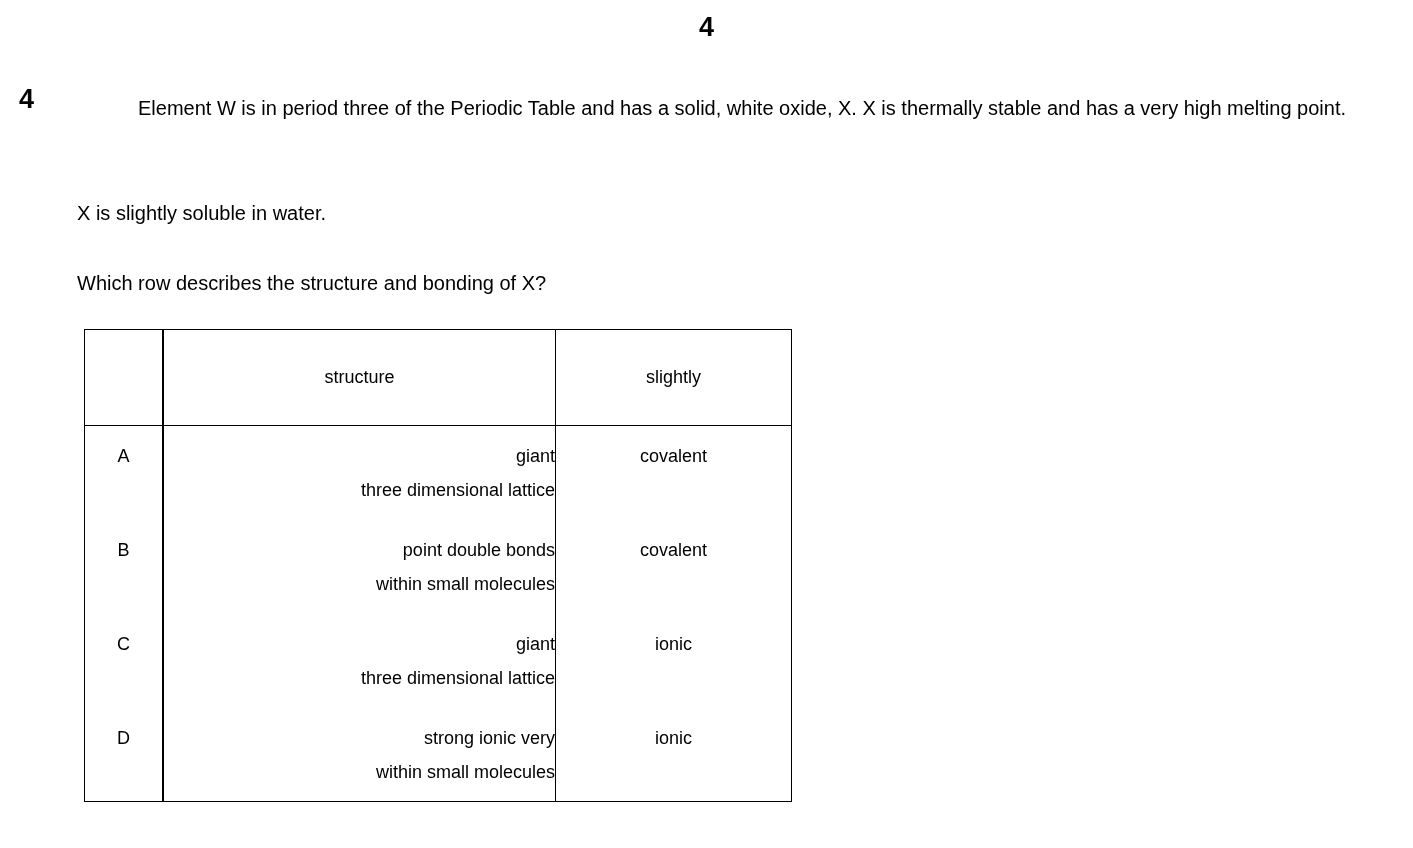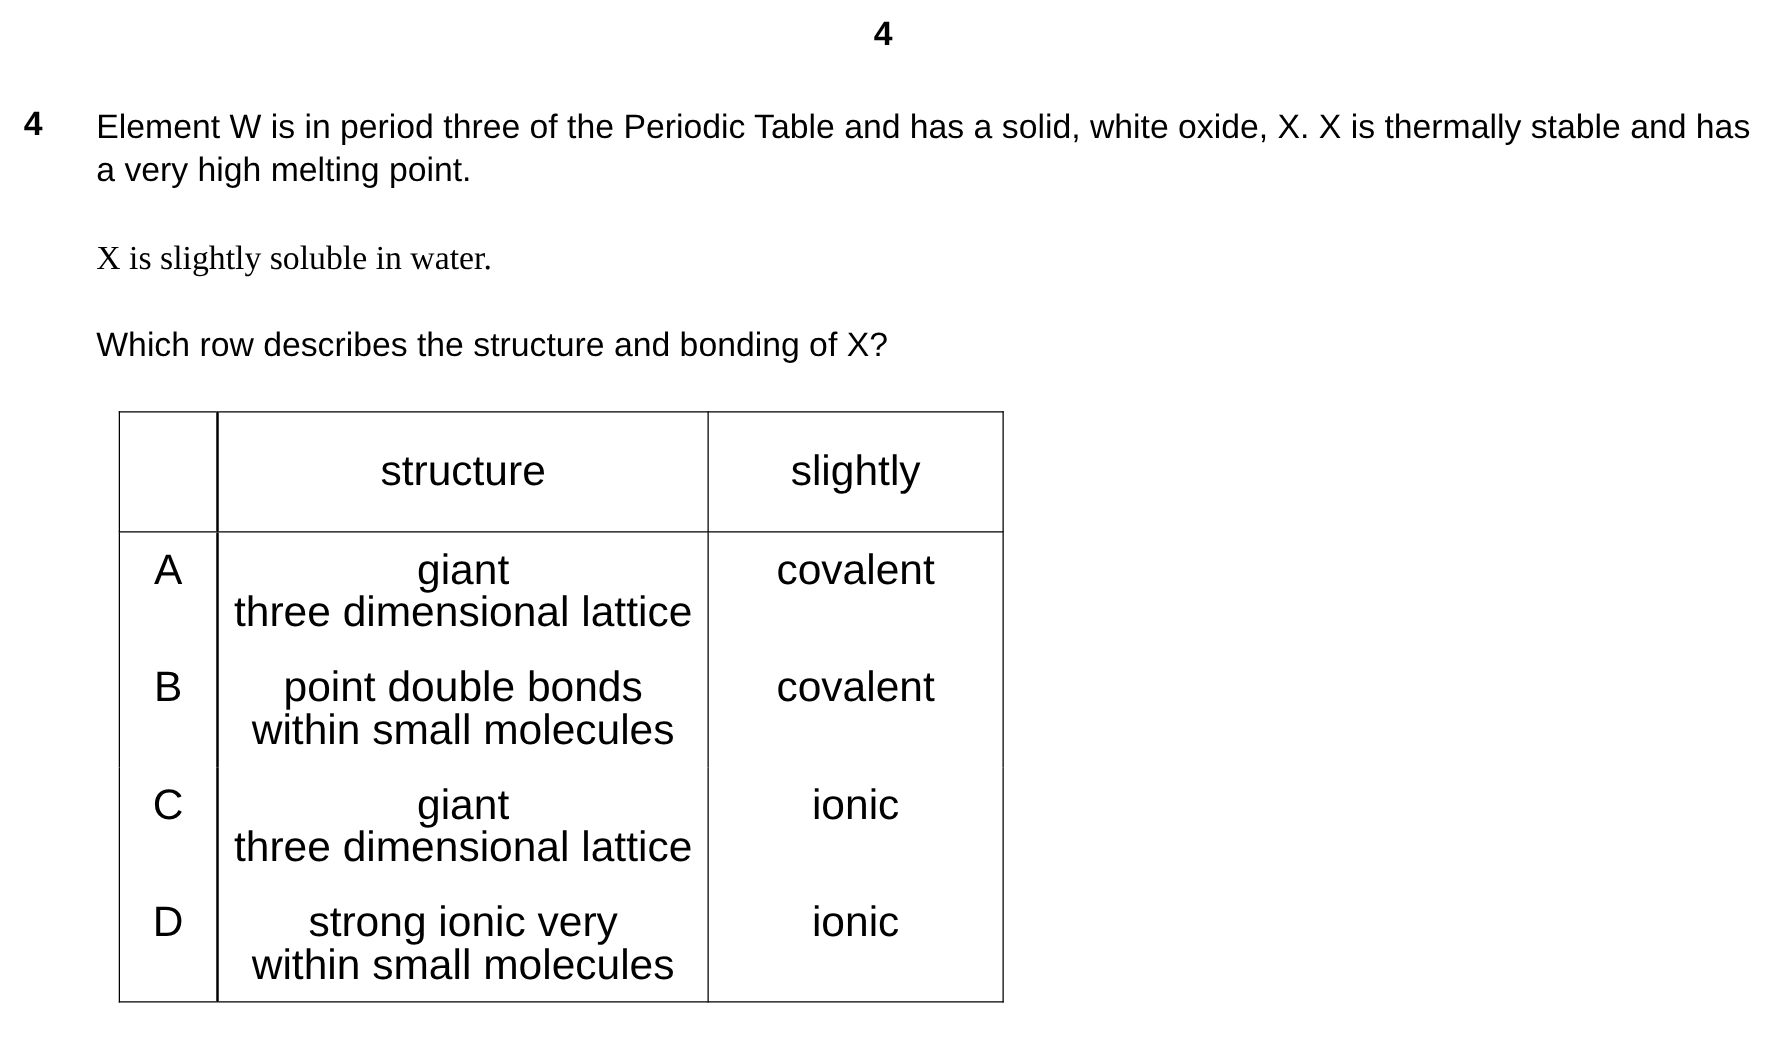--- a/index.html
+++ b/index.html
@@ -8,44 +8,44 @@
     font-family: "Liberation Sans", sans-serif; color: #000;
   }
   .page-number {
     position: absolute; top: 12px; left: 0; width: 1413px; text-align: center;
     font-weight: bold; font-size: 27px;
   }
   .q-number {
     position: absolute; top: 84px; left: 19px; font-weight: bold; font-size: 27px;
   }
   .q-text {
-    position: absolute; left: 77px; font-size: 27px; line-height: 35px;
+    position: absolute; left: 77px; font-size: 20px; line-height: 48px; text-align: center;
   }
   .stem { top: 84px; width: 1330px; }
-  .stem2 { top: 189px; font-family: Liberation Serif, serif; }
+  .stem2 { top: 189px; }
   .stem3 { top: 259px; }
   table.options {
-    position: absolute; top: 329px; left: 95px;
-    border-collapse: collapse; font-size: 34px;
+    position: absolute; top: 329px; left: 84px;
+    border-collapse: collapse; font-size: 18px;
   }
   table.options td, table.options th {
     border: 1.5px solid #000; text-align: center; vertical-align: top;
     font-weight: normal; padding: 0;
   }
   table.options .col-letter { width: 77px; border-right: 2.5px solid #000; }
   table.options .col-structure { width: 391px; }
   table.options .col-bonding { width: 235px; }
   table.options thead th { height: 95px; vertical-align: middle; }
   table.options tbody td { border-top: none; border-bottom: none; }
   table.options tbody tr:first-child td { border-top: 1.5px solid #000; }
   table.options tbody tr:last-child td { border-bottom: 1.5px solid #000; }
   table.options tbody tr td { height: 94px; padding-top: 13px; box-sizing: border-box; line-height: 34px; }
   table.options tbody tr:last-child td { height: 94px; }
   .letter { font-weight: bold; }
-  .line { display: block; }
+  .line { display: block; text-align: right; }
 </style>
 </head>
 <body>
 
 <div class="page-number">4</div>
 
 <div class="q-number">4</div>
 <div class="q-text stem">Element W is in period three of the Periodic Table and has a solid, white oxide, X. X is thermally stable and has a very high melting point.</div>
 <div class="q-text stem2">X is slightly soluble in water.</div>
 <div class="q-text stem3">Which row describes the structure and bonding of X?</div>

